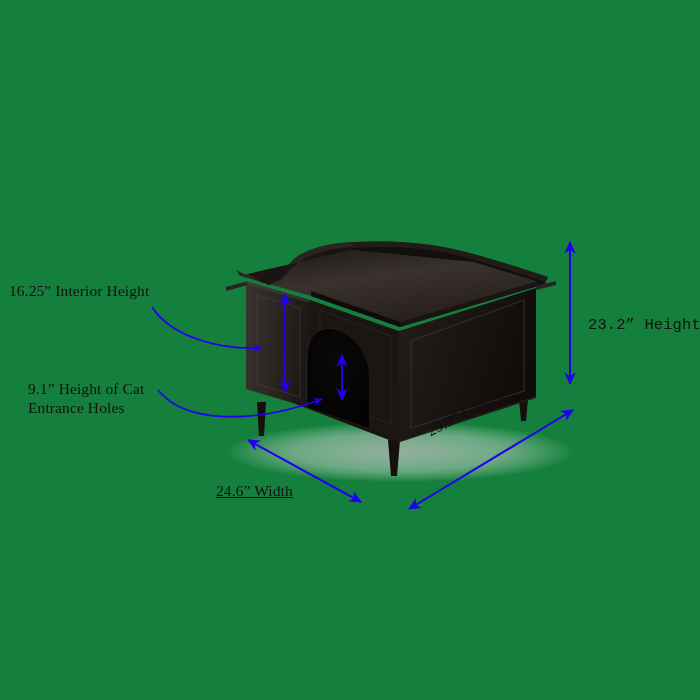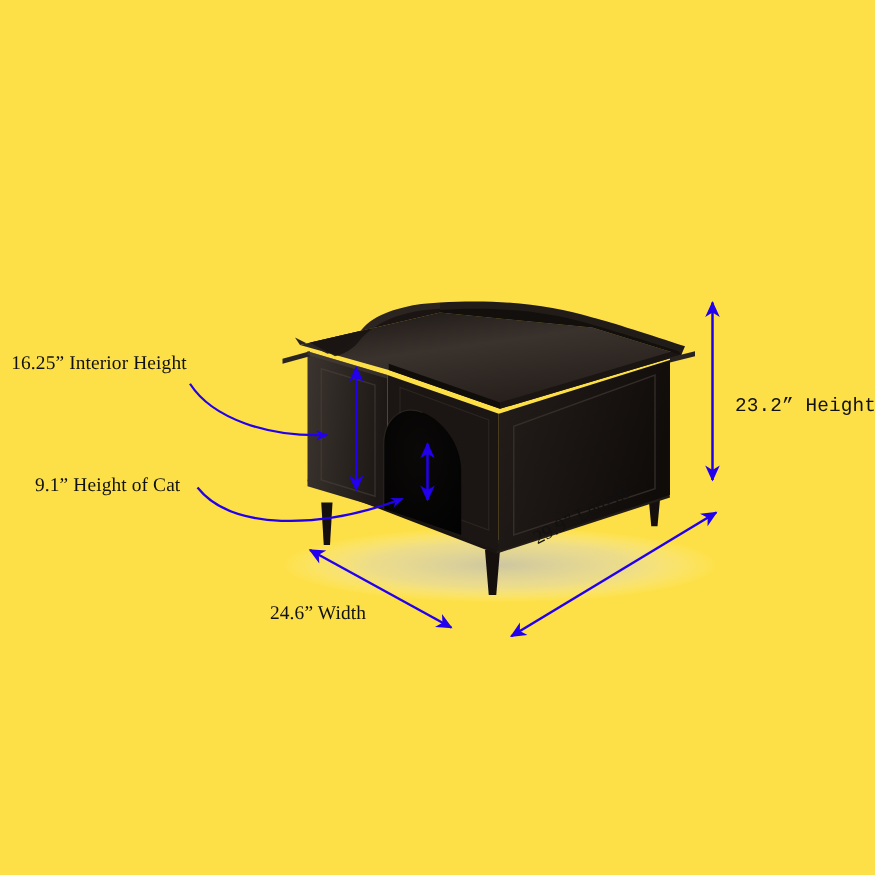--- a/index.html
+++ b/index.html
@@ -5,21 +5,21 @@
 <style>
   html, body {
     margin: 0;
     padding: 0;
     background: #ffffff;
   }
   #stage {
     position: relative;
     width: 700px;
     height: 700px;
-    background: #fde047;
+    background: #15803d;
     overflow: hidden;
     font-family: "Liberation Serif", "DejaVu Serif", serif;
   }
   #diagram-svg {
     position: absolute;
     left: 0;
     top: 0;
     width: 700px;
     height: 700px;
     display: block;
@@ -47,20 +47,21 @@
   #label-height {
     left: 588px;
     top: 316px;
     font-size: 15.5px;
     font-family: Liberation Mono, monospace;
   }
   #label-width {
     left: 216px;
     top: 482px;
     font-size: 15.5px;
+    text-decoration: underline;
   }
   #label-length {
     left: 424px;
     top: 424px;
     font-size: 15.5px;
     transform: rotate(-27.5deg);
     transform-origin: left top;
   }
 </style>
 </head>
@@ -197,21 +198,21 @@
       <line x1="570" y1="242" x2="570" y2="384" marker-start="url(#arrowBarb)" marker-end="url(#arrowBarb)"></line>
 
       <line x1="248" y1="440" x2="361" y2="502" marker-start="url(#arrowBarb)" marker-end="url(#arrowBarb)"></line>
 
       <line x1="409" y1="509" x2="573" y2="410" marker-start="url(#arrowBarb)" marker-end="url(#arrowBarb)"></line>
     </g>
   </svg>
 
   <div class="dim-label" id="label-interior-height">16.25” Interior Height</div>
 
-  <div class="dim-label" id="label-entrance-height"><span>9.1” Height of Cat</span></div>
+  <div class="dim-label" id="label-entrance-height"><span>9.1” Height of Cat</span><span class="line2">Entrance Holes</span></div>
 
   <div class="dim-label" id="label-height">23.2” Height</div>
 
   <div class="dim-label" id="label-width">24.6” Width</div>
 
   <div class="dim-label" id="label-length">29.9” Length</div>
 
 </div>
 
 </body></html>

